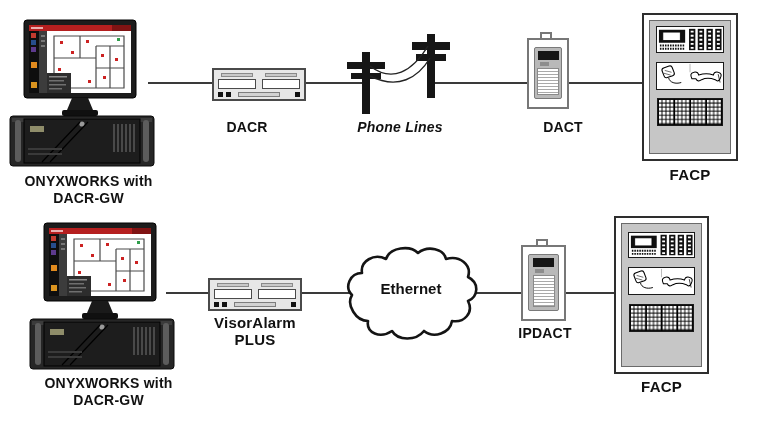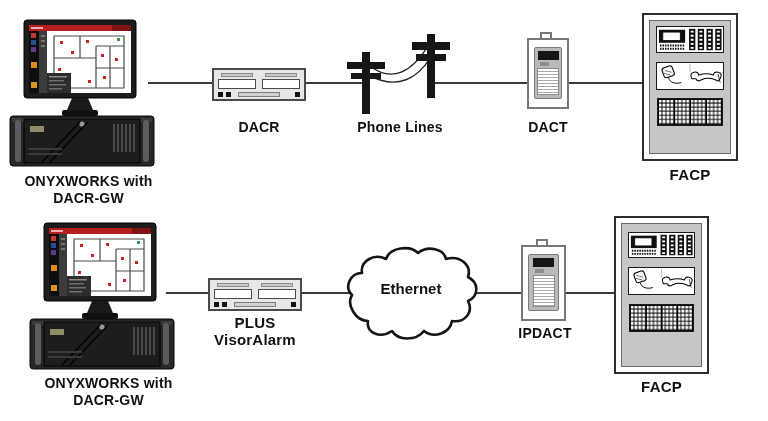--- a/index.html
+++ b/index.html
@@ -1,21 +1,21 @@
 <!DOCTYPE html>
 <html><head>
 <meta charset="utf-8">
 <style>
   html,body{margin:0;padding:0;background:#fff;}
   #stage{position:relative;width:768px;height:421px;background:#fff;overflow:hidden;
          font-family:"Liberation Sans",sans-serif;color:#111;}
   .line{position:absolute;height:2px;background:#3a3a3a;z-index:1;}
   .lbl{position:absolute;font-weight:bold;font-size:14px;line-height:17px;text-align:center;
        color:#111;letter-spacing:.2px;z-index:3;white-space:nowrap;}
-  .italic{}
+  .italic{font-style:italic;}
   svg.illus{position:absolute;z-index:2;}
   
   .receiver{position:absolute;width:94px;height:33px;background:#e7e7e7;border:2px solid #4a4a4a;
             box-sizing:border-box;display:flex;justify-content:space-between;padding:3px 4px 0;z-index:2;}
   .rmod{width:38px;}
   .rmod .slot{height:2px;background:#c9c9c9;border:1px solid #8a8a8a;width:30px;margin:0 auto 2px;}
   .rmod .disp{height:8px;background:#fff;border:1px solid #4a4a4a;}
   .rmod .btns{display:flex;gap:3px;margin-top:3px;}
   .rmod .btns span{width:5px;height:5px;background:#111;display:block;}
   .rmod .btns .end{margin-left:auto;}
@@ -132,21 +132,21 @@
         <div class="slot"></div>
           <div class="disp"></div>
         <div class="btns">
             <span></span>
             <span></span>
             <span class="end"></span>
           </div>
       </div>
       <div class="bslot"></div>
     </div>
-    <div class="lbl" style="left:212px;top:119px;width:94px">DACR</div>
+    <div class="lbl" style="left:200px;top:119px;width:94px">DACR</div>
 
     <svg class="illus" style="left:340px;top:28px" width="112" height="88" viewBox="0 0 112 88">
       <g fill="#161616">
         <rect x="22" y="24" width="8" height="62"></rect>
         <rect x="7" y="34" width="38" height="7"></rect>
         <rect x="11" y="45" width="30" height="6"></rect>
         <rect x="87" y="6" width="8" height="64"></rect>
         <rect x="72" y="14" width="38" height="8"></rect>
         <rect x="76" y="26" width="30" height="7"></rect>
       </g>
@@ -160,21 +160,21 @@
     <div class="dact" style="left:527px;top:32px;width:42px;height:77px">
       <div class="tab"></div>
       <div class="dbody">
         <div class="dpanel">
           <div class="ddisp"></div>
           <div class="dchip"></div>
           <div class="dvent"></div>
         </div>
       </div>
     </div>
-    <div class="lbl" style="left:519px;top:119px;width:58px">DACT</div>
+    <div class="lbl" style="left:534px;top:119px;width:58px">DACT</div>
 
     <div class="facp" style="left:642px;top:13px;width:96px;height:148px">
       <div class="facp-inner">
         <div class="fpanel" style="left:6px;top:5px;width:68px;height:27px">
           <svg viewBox="0 0 68 27" preserveAspectRatio="none">
             <rect x="2" y="3" width="27" height="14" fill="#101010"></rect>
             <rect x="6" y="5.5" width="18" height="9" fill="#fff" stroke="#000" stroke-width="0.8"></rect>
             <line x1="3" y1="20" x2="29" y2="20" stroke="#101010" stroke-width="2.2" stroke-dasharray="1.6 1"></line>
             <line x1="3" y1="23.5" x2="29" y2="23.5" stroke="#101010" stroke-width="2.2" stroke-dasharray="1.6 1"></line>
             <g fill="#101010">
@@ -315,22 +315,22 @@
           <div class="disp"></div>
         <div class="btns">
             <span></span>
             <span></span>
             <span class="end"></span>
           </div>
       </div>
       <div class="bslot"></div>
     </div>
     <div class="lbl" style="left:196px;top:314px;width:118px;font-size:15px">
+      <div>VisorAlarm</div>
       <div>PLUS</div>
-      <div>VisorAlarm</div>
     </div>
 
     <svg class="illus" style="left:338px;top:243px" width="146" height="104" viewBox="0 0 146 104">
       <path d="M14,52 C6,44 12,30 24,30 C22,18 36,10 48,16 C52,4 72,2 80,10 C90,2 106,6 108,16
                C122,12 134,22 130,34 C142,40 140,54 130,58 C136,70 126,80 114,78 C112,90 96,96 86,88
                C78,98 60,98 54,88 C42,96 28,90 30,78 C18,78 8,62 14,52 Z" fill="#fff" stroke="#141414" stroke-width="2.6" stroke-linejoin="round"></path>
       <text x="73" y="51" text-anchor="middle" font-size="15" font-weight="bold" font-family="Liberation Sans, sans-serif" fill="#111">Ethernet</text>
     </svg>
 
     <div class="dact" style="left:521px;top:239px;width:45px;height:82px">

